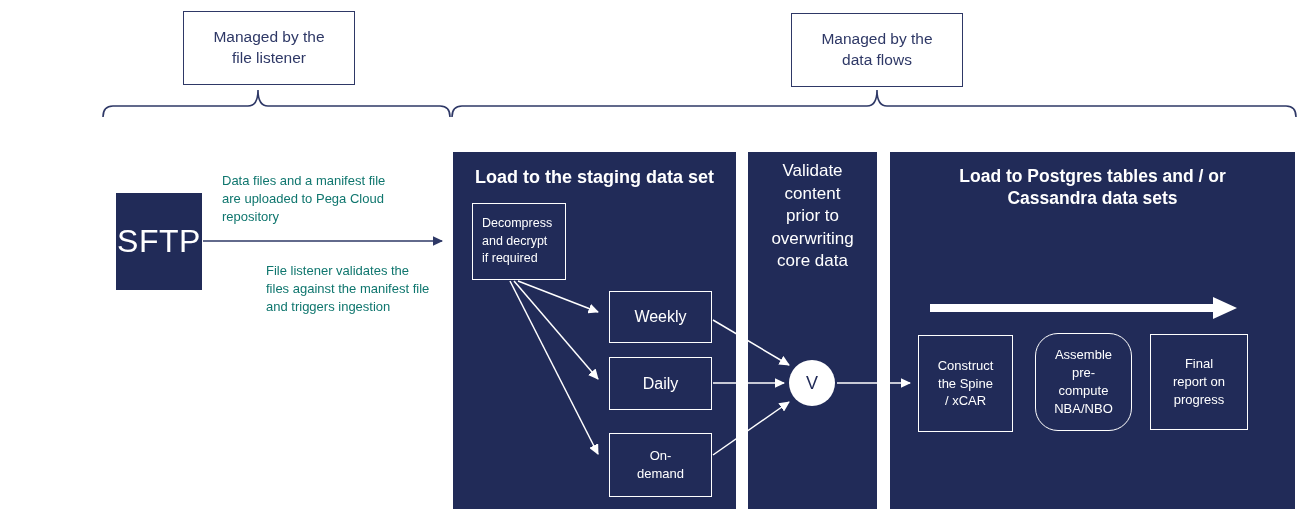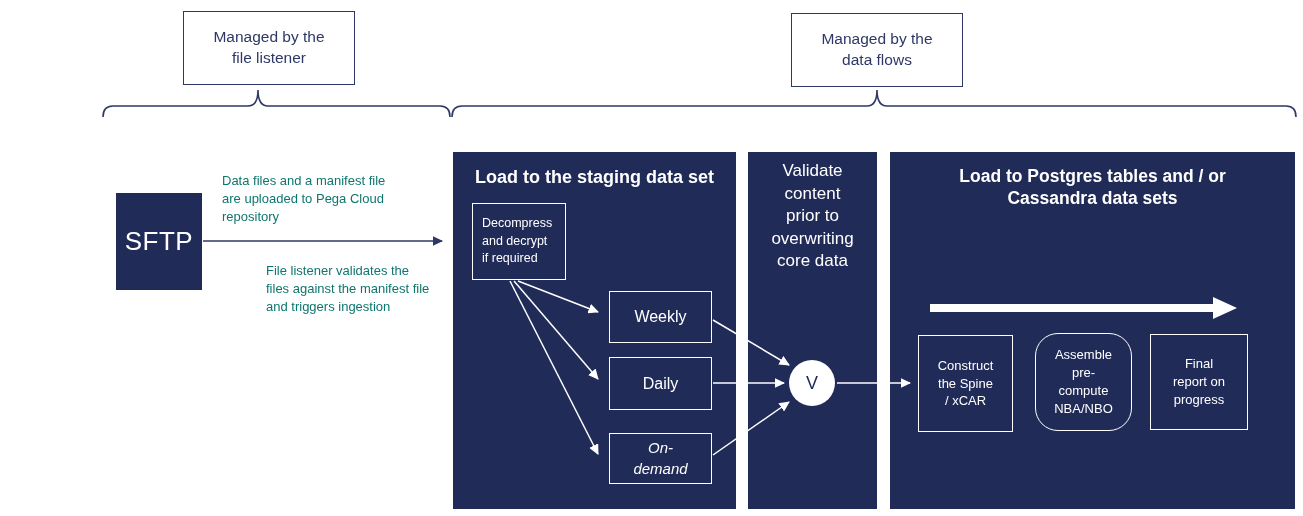--- a/index.html
+++ b/index.html
@@ -31,21 +31,21 @@
   .outline-box.fl { left: 183px; top: 11px;  width: 172px; height: 74px; }
   .outline-box.df { left: 791px; top: 13px;  width: 172px; height: 74px; }
 
   
   .sftp {
     position: absolute;
     left: 116px; top: 193px; width: 86px; height: 97px;
     background: #212b58;
     color: #ffffff;
     display: flex; align-items: center; justify-content: center;
-    font-size: 26px;
+    font-size: 32px;
     letter-spacing: 0.5px;
   }
 
   
   .note {
     position: absolute;
     left: 222px;
     width: 215px;
     color: #0f766e;
     font-size: 13px;
@@ -88,21 +88,21 @@
     background: transparent;
   }
   .wbox.decompress {
     left: 19px; top: 51px; width: 94px; height: 77px;
     justify-content: flex-start; text-align: left;
     padding-left: 9px; font-size: 12.5px; line-height: 1.4;
   }
   .wbox.mode { left: 156px; width: 103px; font-size: 16px; }
   .wbox.mode.weekly { top: 139px; height: 52px; }
   .wbox.mode.daily  { top: 205px; height: 53px; }
-  .wbox.mode.ondemand { top: 281px; height: 51px; font-size: 15px; line-height: 1.35; font-style: italic; }
+  .wbox.mode.ondemand { top: 281px; height: 64px; font-size: 13px; line-height: 1.35; }
 
   .wbox.step { top: 183px; height: 97px; font-size: 13px; line-height: 1.38; }
   .wbox.step.s0 { left: 28px;  width: 95px; }
   .wbox.step.s1 { left: 145px; width: 97px; top: 181px; height: 98px; border-radius: 23px; }
   .wbox.step.s2 { left: 260px; width: 98px; top: 182px; height: 96px; }
 
   
   .vnode {
     position: absolute;
     left: 41px; top: 208px;

